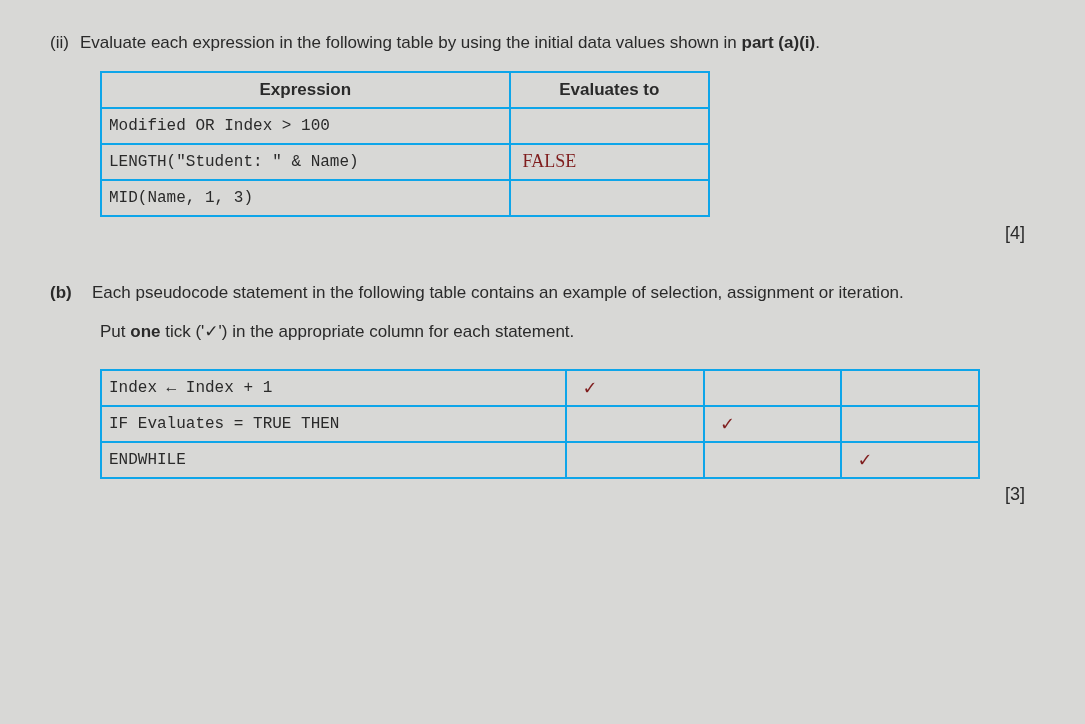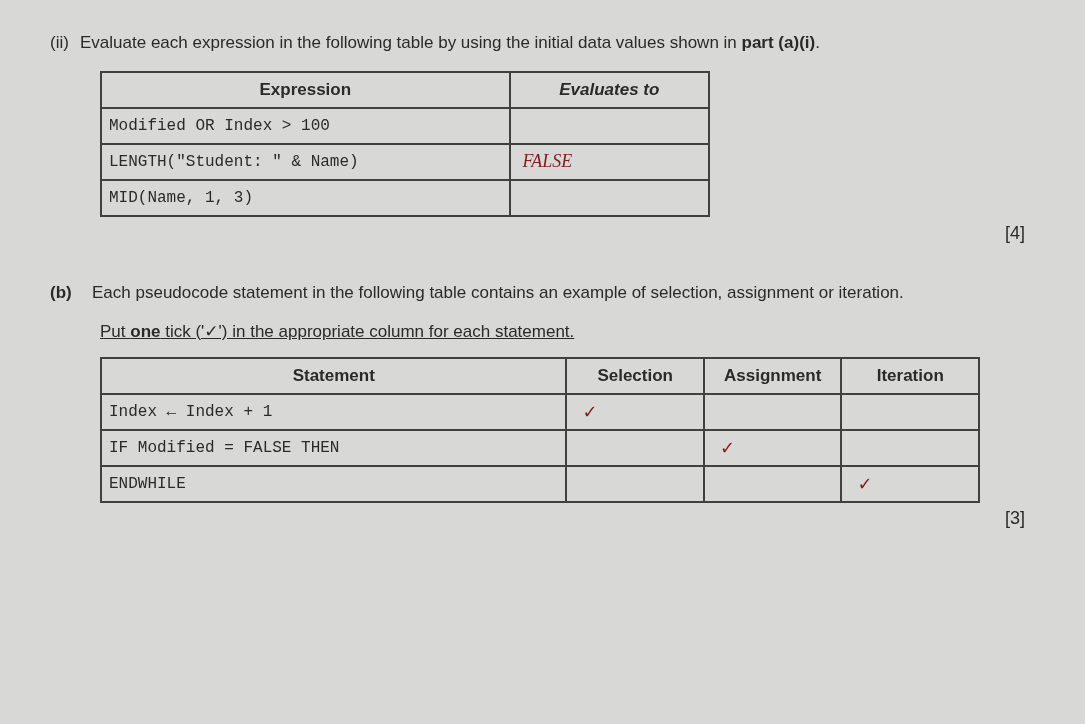--- a/index.html
+++ b/index.html
@@ -36,21 +36,21 @@
     .bold {
       font-weight: bold;
     }
     table {
       border-collapse: collapse;
       margin-left: 50px;
       margin-top: 8px;
       background: transparent;
     }
     th, td {
-      border: 2px solid #404040;
+      border: 2px solid #0ea5e9;
       padding: 6px 12px;
       text-align: left;
       vertical-align: middle;
       height: 36px;
     }
     th {
       font-weight: bold;
       text-align: center;
     }
     .mono {
@@ -59,31 +59,30 @@
       padding-left: 7px;
     }
     .marks {
       text-align: right;
       margin-top: 6px;
       margin-right: 10px;
       font-size: 18px;
     }
     .table1 { width: 610px; }
     .table1 .col-expr { width: 410px; }
-    .table1 .col-eval { width: 200px; font-style: italic; }
+    .table1 .col-eval { width: 200px; }
     .table2 { width: 880px; }
     .table2 .col-stmt { width: 440px; }
     .table2 .col-check { width: 130px; text-align: center; }
     .table2 td.col-check { text-align: left; padding-left: 15px; }
     .instruction {
       margin-left: 50px;
       margin-top: 12px;
-      margin-bottom: 12px;
+      margin-bottom: 24px;
       line-height: 1.6;
-      text-decoration: underline;
     }
     .handwritten {
       font-family: "Comic Sans MS", cursive;
       font-size: 18px;
       color: #7f1d1d;
     }
     .marks-right {
       float: right;
       margin-top: 5px;
     }
@@ -140,34 +139,28 @@
     <span class="part-b-num">(b)</span>
     <span class="part-b-text">Each pseudocode statement in the following table contains an example of selection, assignment or iteration.</span>
   </div>
 
   <div class="instruction">
     <span>Put </span><span class="bold">one</span><span> tick ('✓') in the appropriate column for each statement.</span>
   </div>
 
   <table class="table2">
     <tbody>
-        <tr>
-      <th class="col-stmt">Statement</th>
-      <th class="col-check">Selection</th>
-      <th class="col-check">Assignment</th>
-      <th class="col-check">Iteration</th>
-    </tr>
     <tr>
       <td class="mono col-stmt">Index ← Index + 1</td>
       <td class="col-check handwritten">✓</td>
       <td class="col-check handwritten"></td>
       <td class="col-check handwritten"></td>
     </tr>
     <tr>
-      <td class="mono col-stmt">IF Modified = FALSE THEN</td>
+      <td class="mono col-stmt">IF Evaluates = TRUE THEN</td>
       <td class="col-check handwritten"></td>
       <td class="col-check handwritten">✓</td>
       <td class="col-check handwritten"></td>
     </tr>
     <tr>
       <td class="mono col-stmt">ENDWHILE</td>
       <td class="col-check handwritten"></td>
       <td class="col-check handwritten"></td>
       <td class="col-check handwritten">✓</td>
     </tr>

